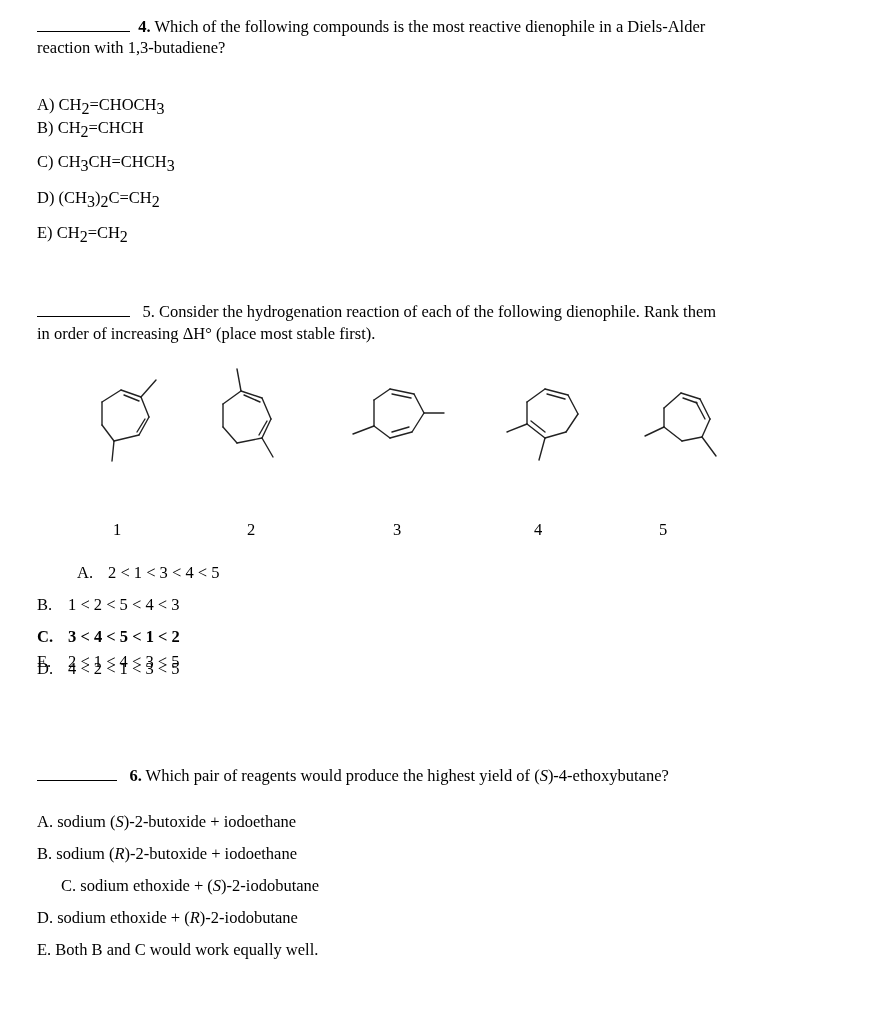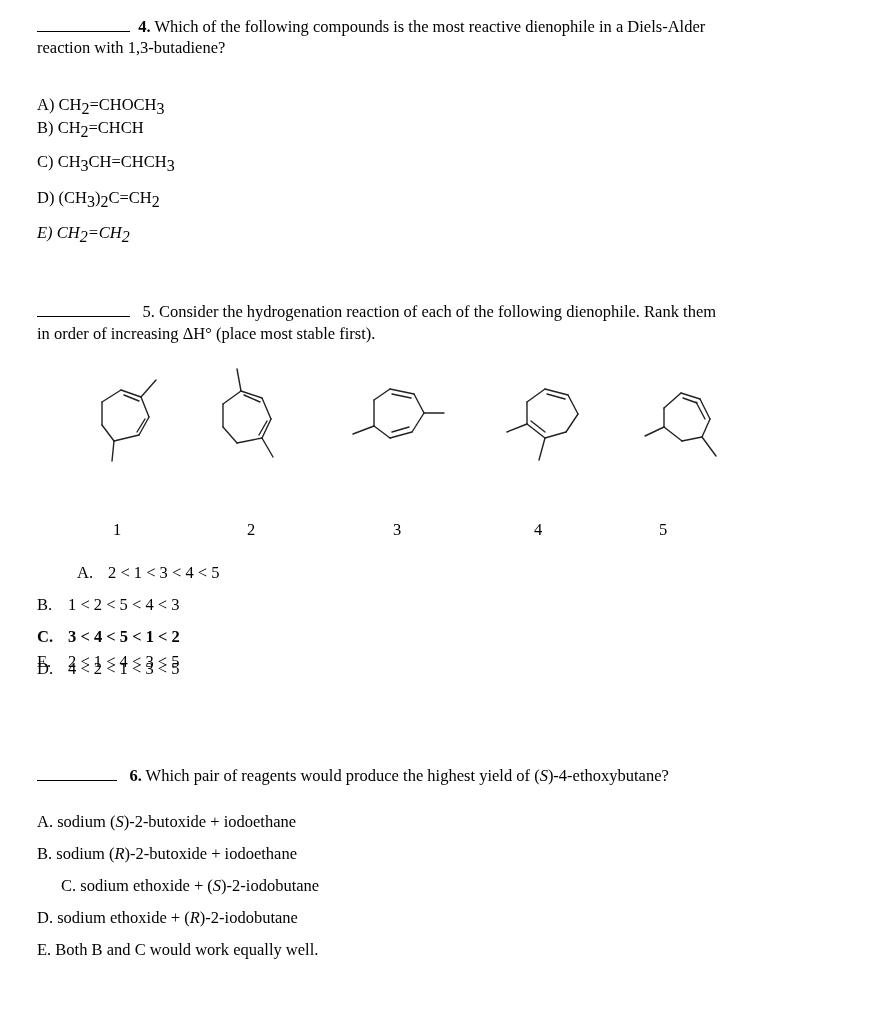--- a/index.html
+++ b/index.html
@@ -32,21 +32,21 @@
   <span>CH</span><sub>2</sub><span>=CHCH</span>
 </div>
 <div class="abs opt" style="left:37px; top:152px;">
   <span>C)</span>
   <span>CH</span><sub>3</sub><span>CH=CHCH</span><sub>3</sub>
 </div>
 <div class="abs opt" style="left:37px; top:188px;">
   <span>D)</span>
   <span>(CH</span><sub>3</sub><span>)</span><sub>2</sub><span>C=CH</span><sub>2</sub>
 </div>
-<div class="abs opt" style="left:37px; top:223px;font-style:italic;">
+<div class="abs opt" style="left:37px; top:223px;">
   <span>E)</span>
   <span>CH</span><sub>2</sub><span>=CH</span><sub>2</sub>
 </div>
 
 <div class="abs" style="left:37px; top:302px;">
   <span class="blank" style="width:93px;"></span>&nbsp;&nbsp;
   <span>5.</span>
   <span>Consider the hydrogenation reaction of each of the following dienophile.  Rank them</span>
 </div>
 <div class="abs" style="left:37px; top:324px;">in order of increasing ΔH° (place most stable first).</div>

